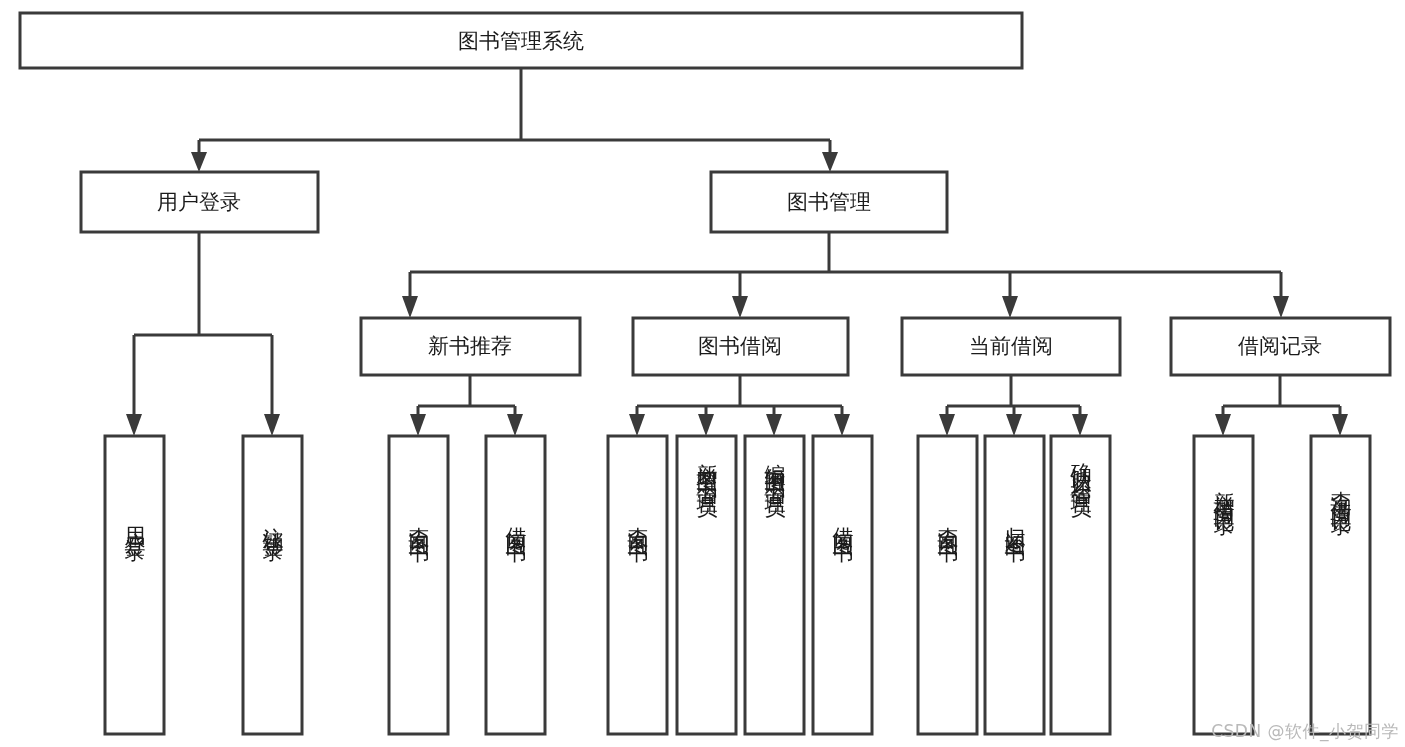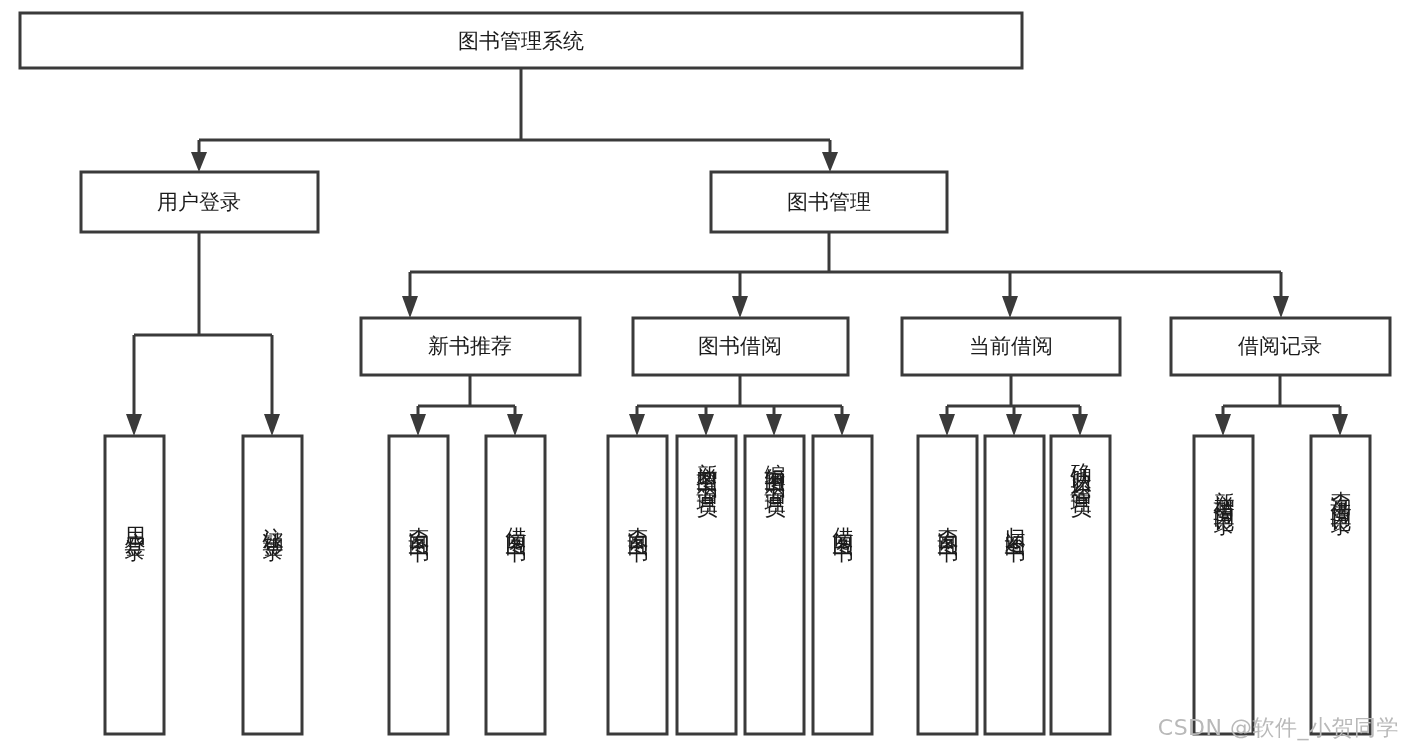--- a/index.html
+++ b/index.html
@@ -72,21 +72,21 @@
     line-height: 1.0;
     color: #1b1b1b;
     letter-spacing: 5px;
     white-space: nowrap;
   }
   .watermark {
     position: absolute;
     right: 6px;
     bottom: 4px;
     font-family: "DejaVu Sans", "Liberation Sans", sans-serif;
-    font-size: 22px;
+    font-size: 17px;
     color: #b9b9b9;
     white-space: nowrap;
     letter-spacing: 0.5px;
   }
 </style>
 </head>
 <body>
 
 <div id="diagram-root">
 

